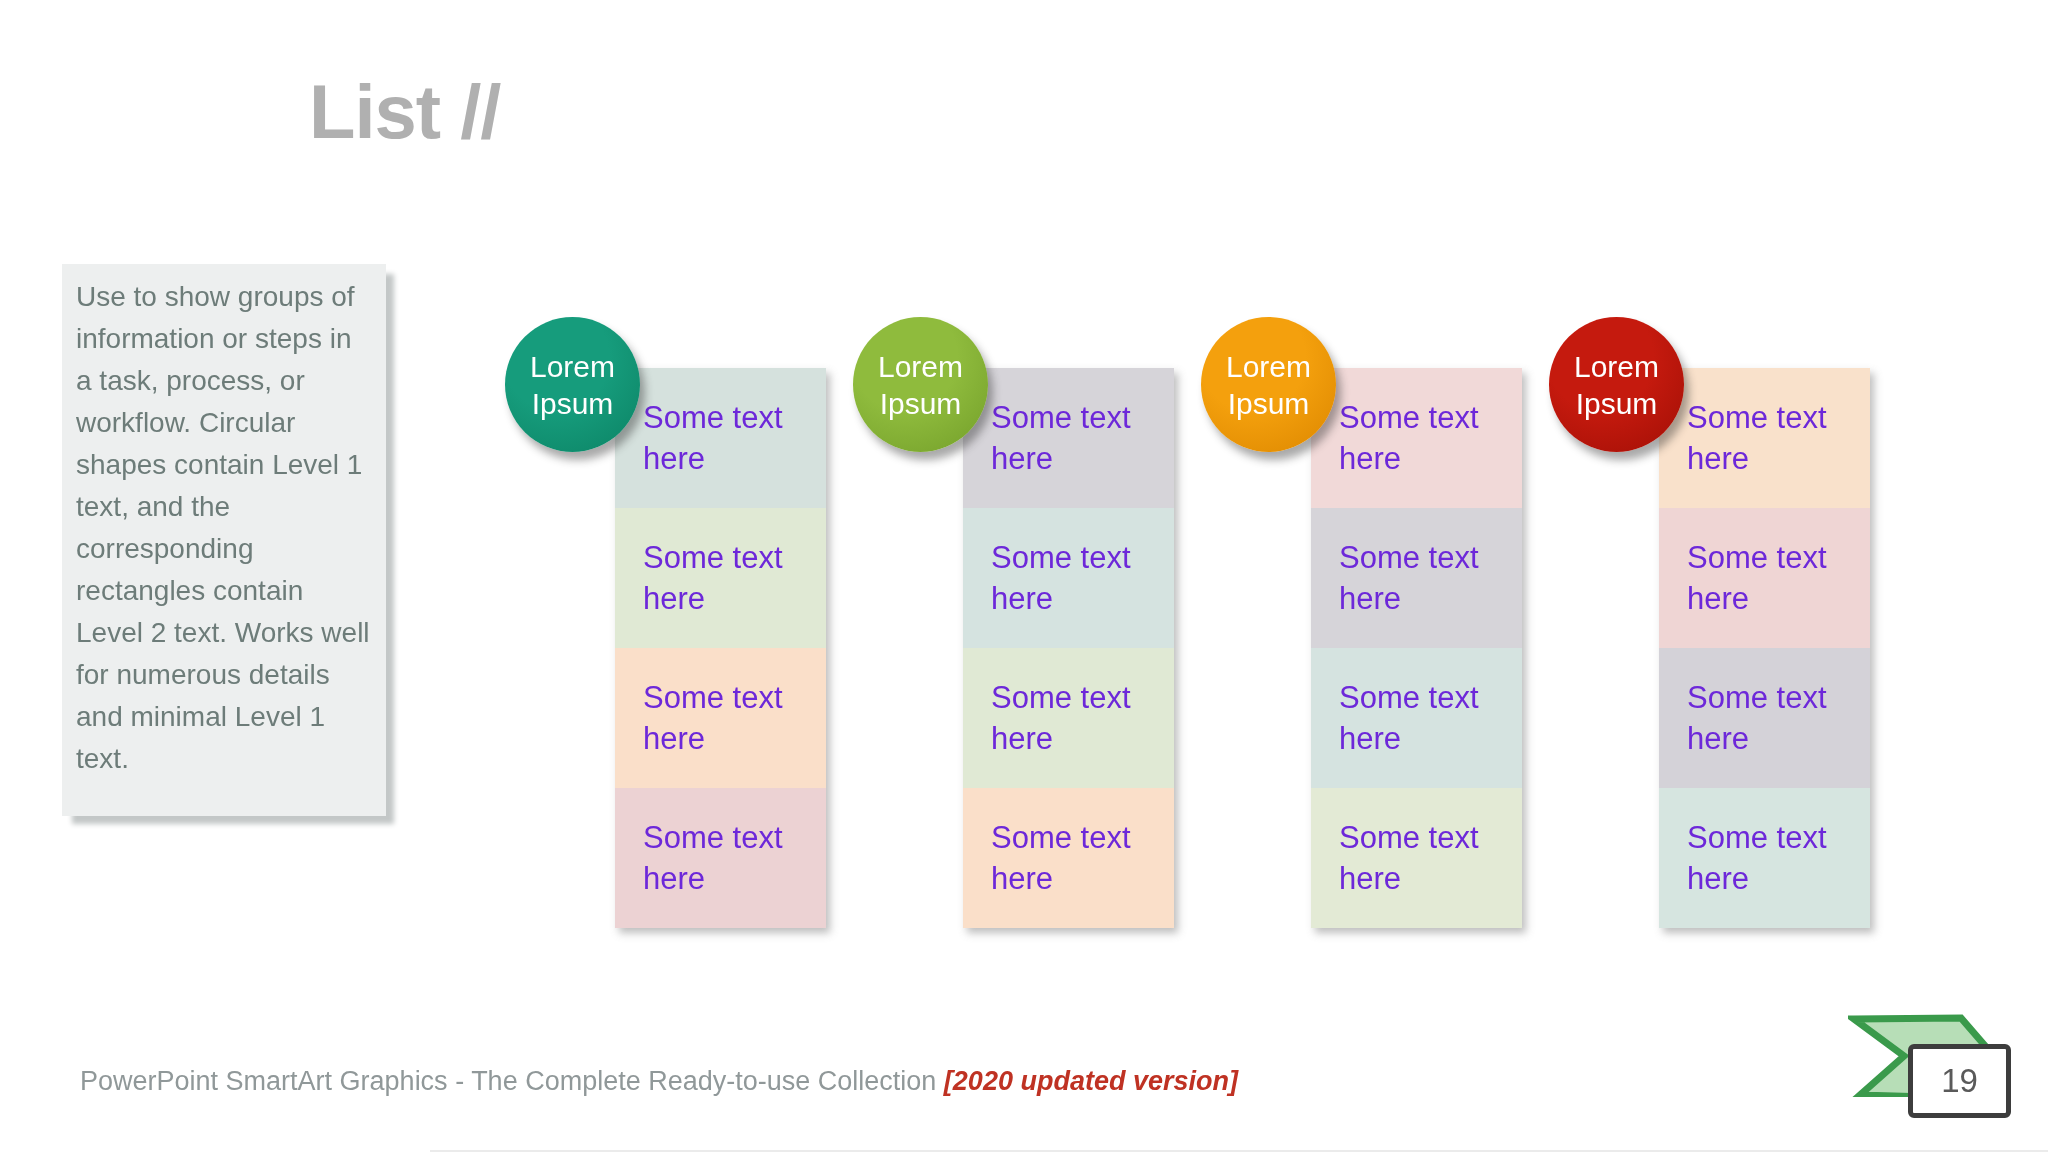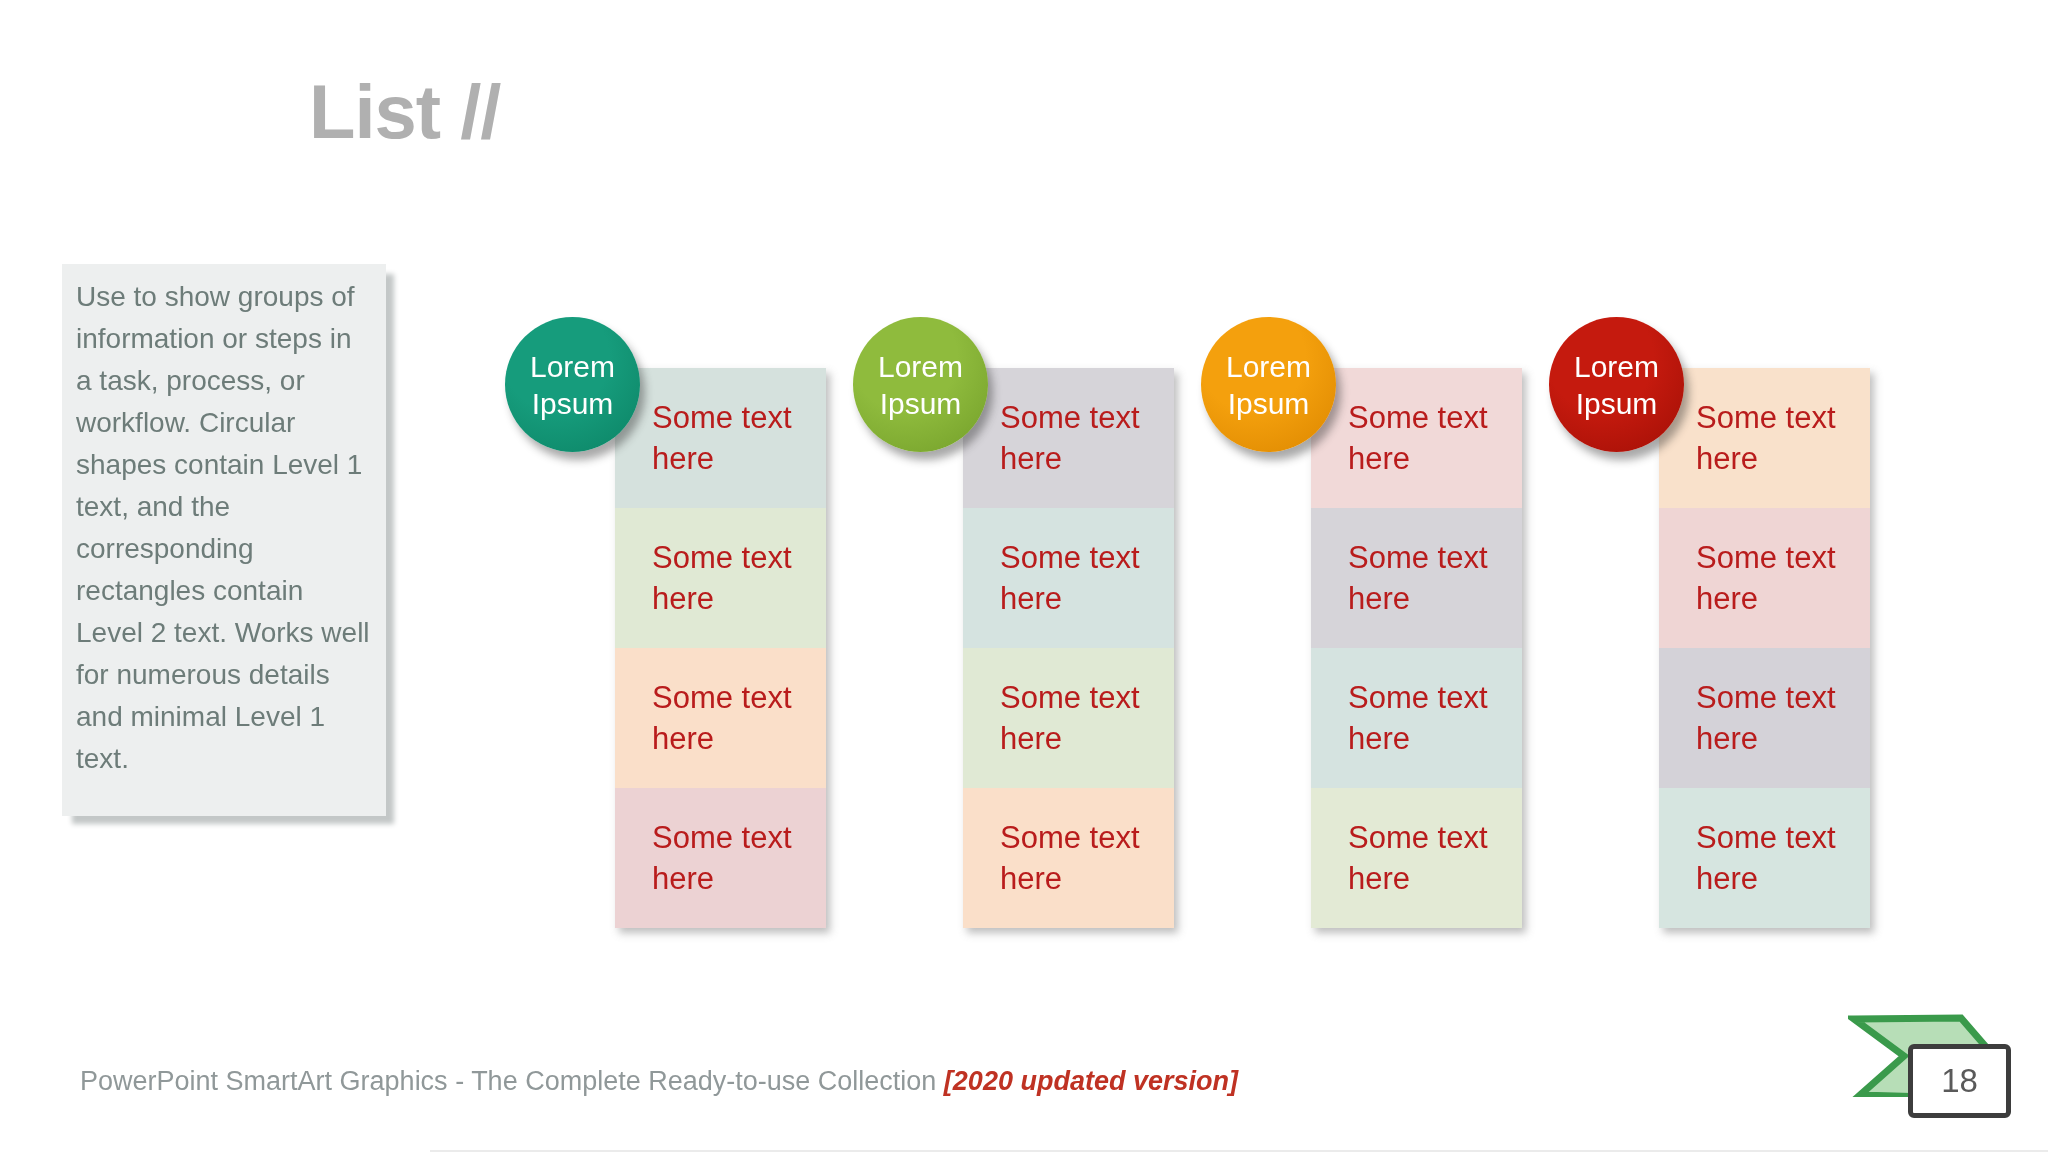--- a/index.html
+++ b/index.html
@@ -41,21 +41,21 @@
   .circle .lv1 { width: 110px; }
   .stack {
     position: absolute; left: 110px; top: 51px; width: 211px;
     box-shadow: 4px 5px 8px rgba(110,110,110,0.45);
     z-index: 1;
   }
   .row {
     height: 140px; display: flex; align-items: center; padding-left: 28px;
   }
   .row .lv2 {
-    width: 165px; font-size: 31px; line-height: 41px; color: #b91c1c; margin-left: 9px;
+    width: 165px; font-size: 31px; line-height: 41px; color: #6d28d9;
   }
   .footer {
     position: absolute; left: 80px; top: 1066px;
     font-size: 27px; color: #909899; white-space: nowrap;
   }
   .footer .hl { color: #bf3223; font-style: italic; font-weight: 600; }
   .flag { position: absolute; left: 1848px; top: 1005px; z-index: 1; }
   .page-box {
     position: absolute; left: 1908px; top: 1044px; width: 103px; height: 74px;
     background: #ffffff; border: 5px solid #3d3d3d; border-radius: 6px;
@@ -158,17 +158,17 @@
   </div>
 
   <div class="footer">
     <span>PowerPoint SmartArt Graphics - The Complete Ready-to-use Collection </span><span class="hl">[2020 updated version]</span>
   </div>
 
   <svg class="flag" width="145" height="92" viewBox="0 0 145 92">
     <polygon points="6,14 113,13 139,43 80,92 12,90 56,51" fill="#b7deb7" stroke="#3a9a4b" stroke-width="7" stroke-linejoin="miter"></polygon>
   </svg>
   <div class="page-box">
-    <span>18</span>
+    <span>19</span>
   </div>
 
   <div class="bottom-line"></div>
 </div>
 
 </body></html>

